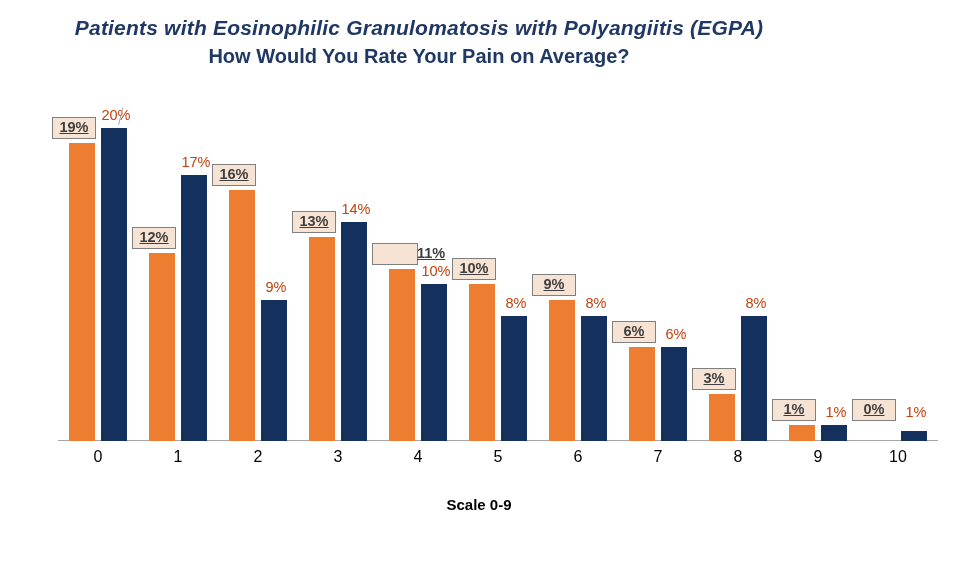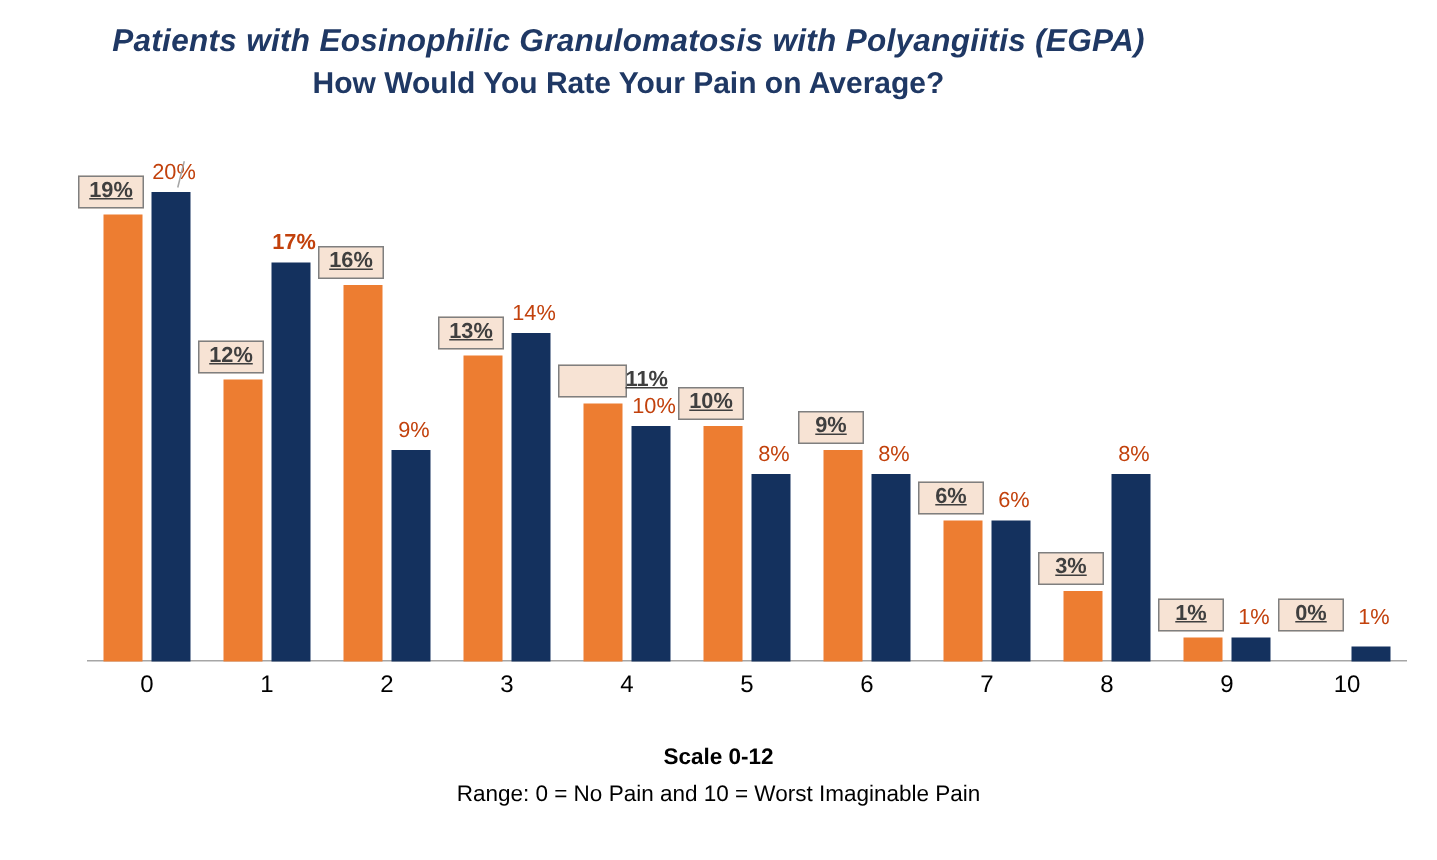--- a/index.html
+++ b/index.html
@@ -183,21 +183,21 @@
       <div class="bar navy" style="height:313px;"></div>
       <div class="bar-label orange-lbl" style="bottom:302px;">19%</div>
       <div class="bar-label navy-lbl" style="bottom:317px;">20%</div>
       <div class="leader" style="left:60px; bottom:316px; height:18px; transform:rotate(14deg); transform-origin:bottom center;"></div>
     </div>
 
     <div class="group" style="left:80px;">
       <div class="bar orange" style="height:188px;"></div>
       <div class="bar navy" style="height:266px;"></div>
       <div class="bar-label orange-lbl" style="bottom:192px;">12%</div>
-      <div class="bar-label navy-lbl" style="bottom:270px;font-weight:bold;">17%</div>
+      <div class="bar-label navy-lbl" style="bottom:270px;">17%</div>
     </div>
 
     <div class="group" style="left:160px;">
       <div class="bar orange" style="height:251px;"></div>
       <div class="bar navy" style="height:141px;"></div>
       <div class="bar-label orange-lbl" style="bottom:255px;">16%</div>
       <div class="bar-label navy-lbl" style="bottom:145px;">9%</div>
     </div>
 
     <div class="group" style="left:240px;">
@@ -262,19 +262,18 @@
   <div class="x-tick" style="left:218px;">2</div>
   <div class="x-tick" style="left:298px;">3</div>
   <div class="x-tick" style="left:378px;">4</div>
   <div class="x-tick" style="left:458px;">5</div>
   <div class="x-tick" style="left:538px;">6</div>
   <div class="x-tick" style="left:618px;">7</div>
   <div class="x-tick" style="left:698px;">8</div>
   <div class="x-tick" style="left:778px;">9</div>
   <div class="x-tick" style="left:858px;">10</div>
 
-  <div class="x-axis-title">Scale 0-12</div>
-  <div class="x-axis-subtitle">Range: 0 = No Pain and 10 = Worst Imaginable Pain</div>
+  <div class="x-axis-title">Scale 0-9</div>
 
   <div class="legend">
   </div>
 
 </div>
 
 </body></html>

